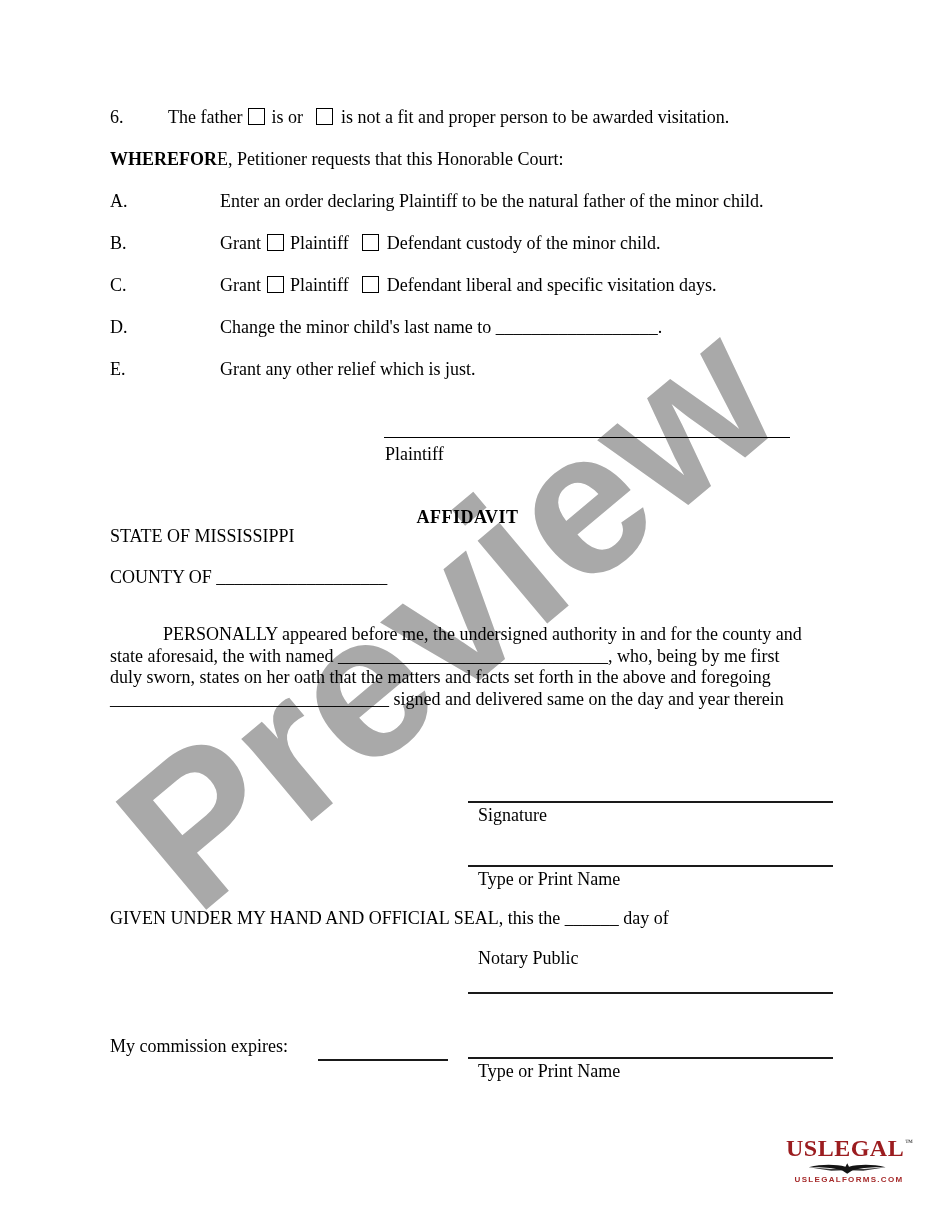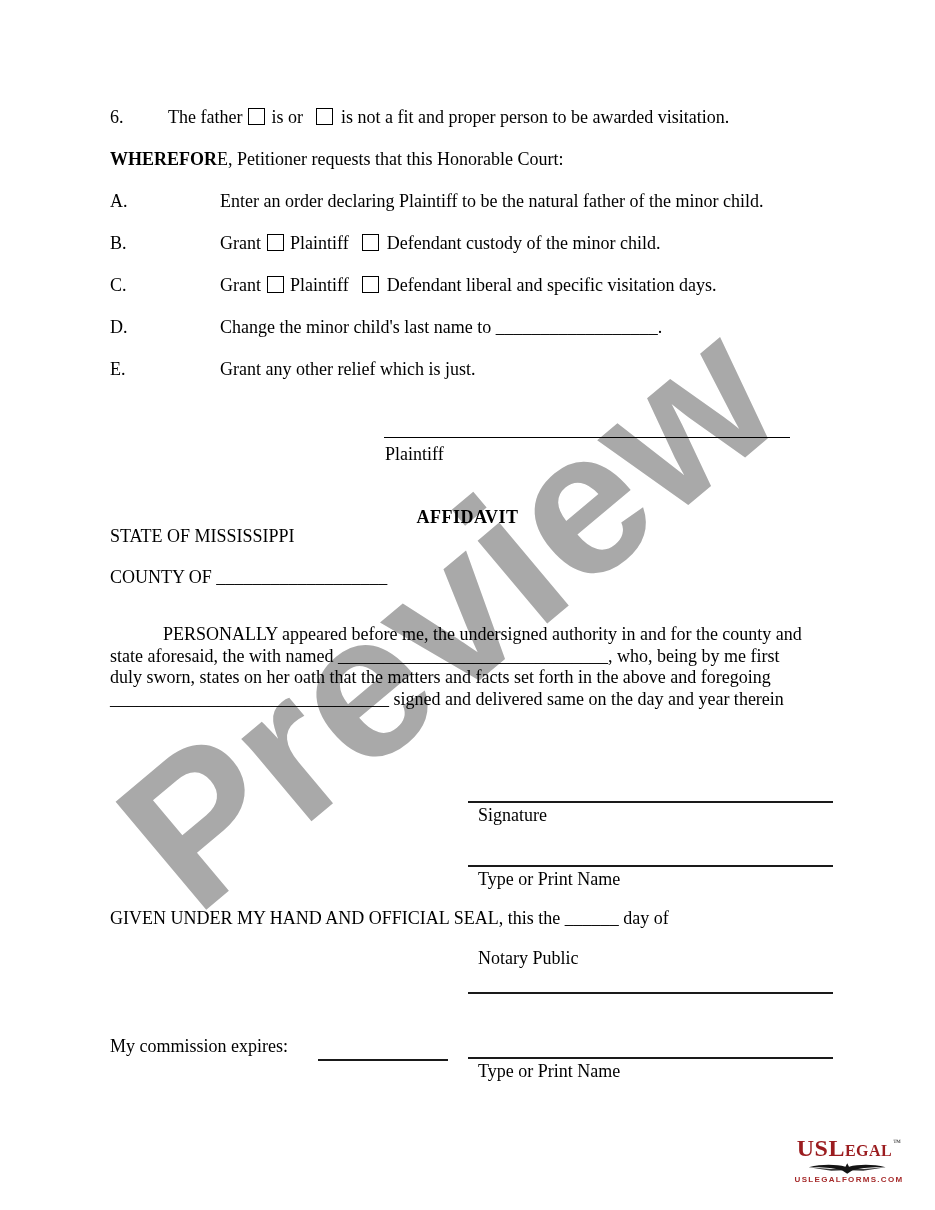--- a/index.html
+++ b/index.html
@@ -28,21 +28,21 @@
   .blankline{position:absolute;border-bottom:1.6px solid #000;}
   .rule{position:absolute;border-top:2px solid #1a1a1a;}
   .abslabel{position:absolute;white-space:nowrap;}
   .affheading{position:absolute;left:0;top:507px;width:935px;text-align:center;font-weight:bold;letter-spacing:.5px;}
   .para{position:absolute;left:110px;top:624px;width:740px;line-height:21.5px;}
   .pline{white-space:pre;}
   .pline.indent{padding-left:53px;}
   .logo{position:absolute;left:786px;top:1136px;width:126px;text-align:center;line-height:1;}
   .brand{white-space:nowrap;font-family:"Liberation Serif",serif;font-weight:bold;color:#9b1c1f;}
   .brand .b1{font-size:24px;letter-spacing:.5px;}
-  .brand .b2{font-size:16px;letter-spacing:.5px;}
+  .brand .b2{font-size:24px;letter-spacing:.5px;}
   .brand .tm{font-size:8px;color:#555;vertical-align:11px;margin-left:1px;}
   .eagle{display:block;margin:2px auto 1px auto;width:118px;height:13px;}
   .site{font-family:"Liberation Sans",sans-serif;font-size:8px;font-weight:bold;
         letter-spacing:1.3px;color:#a62b2b;margin-top:0;}
 </style>
 </head>
 <body>
 
 <div class="page">
 

